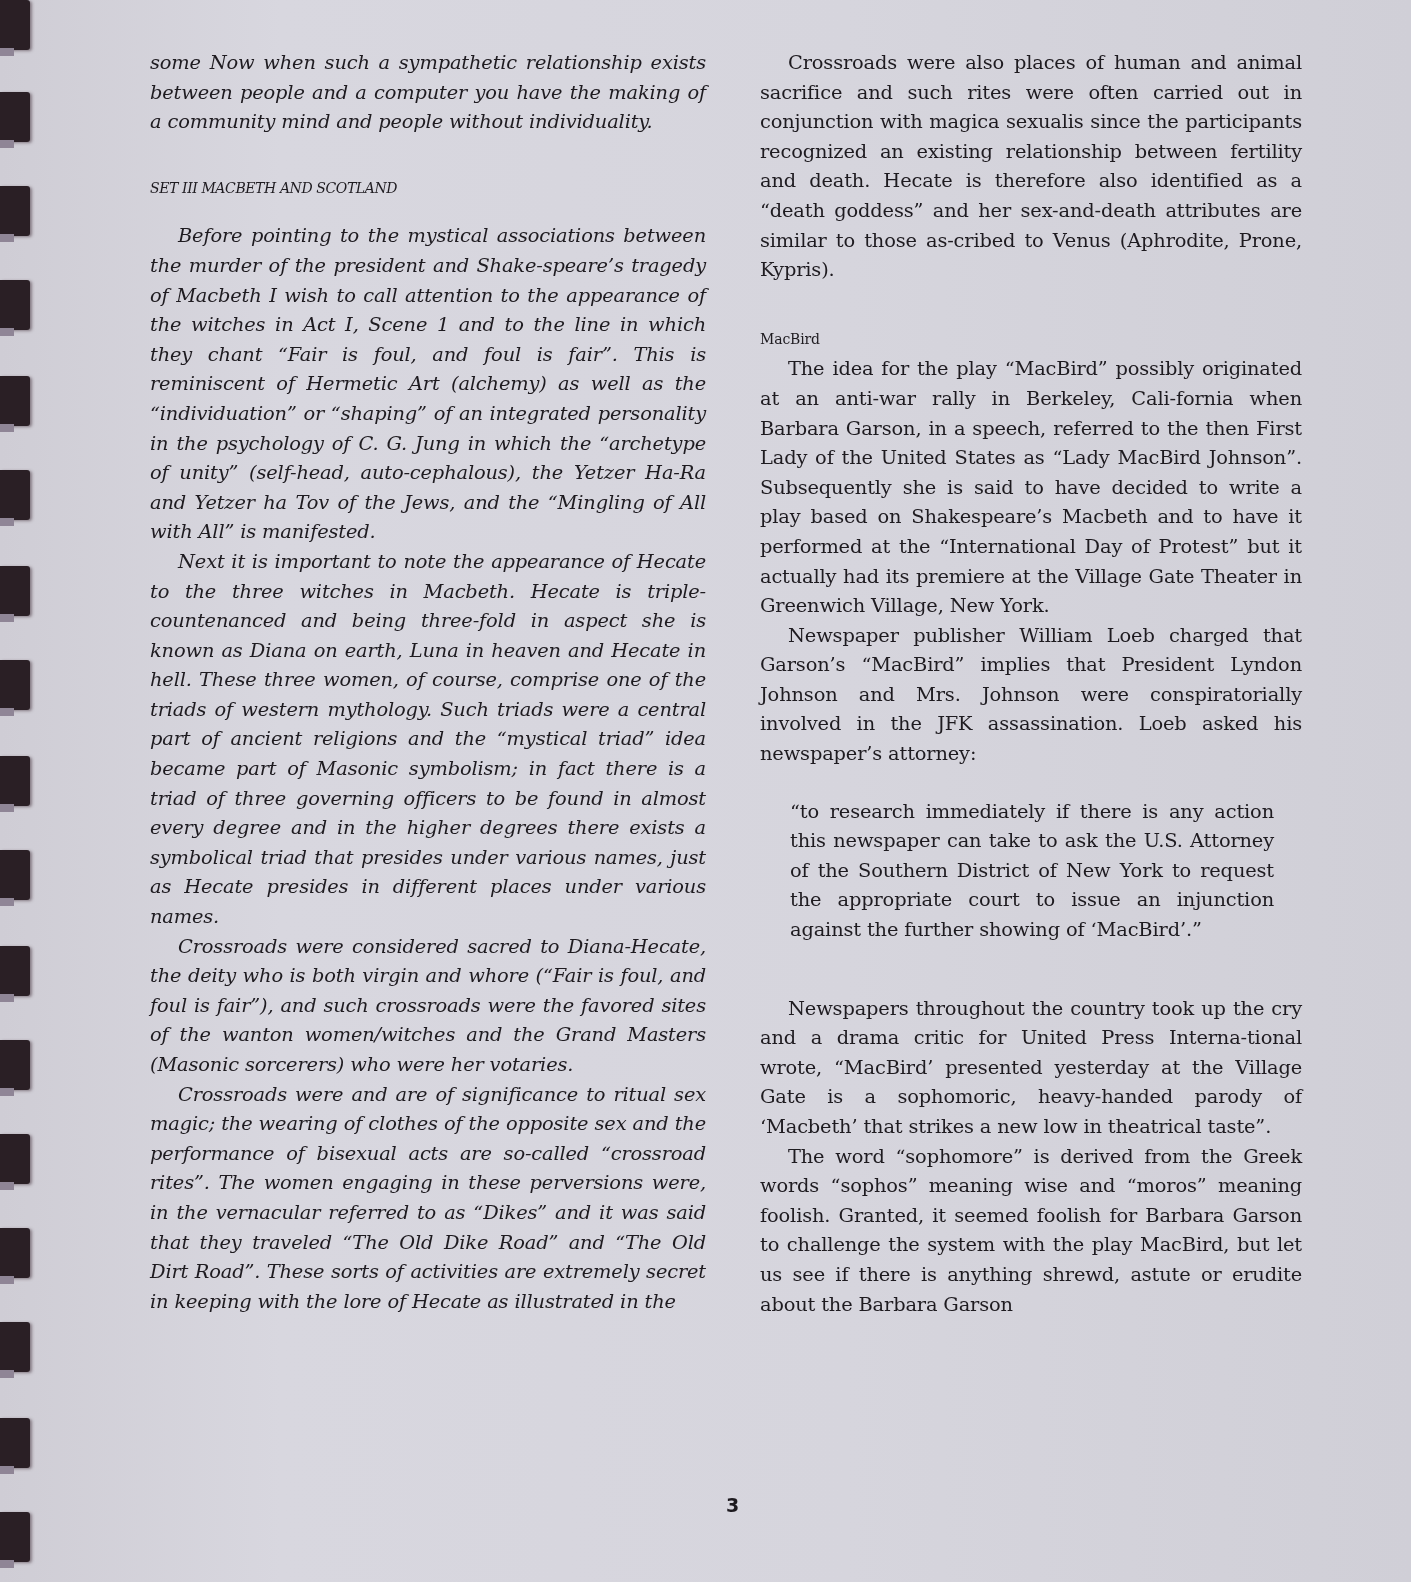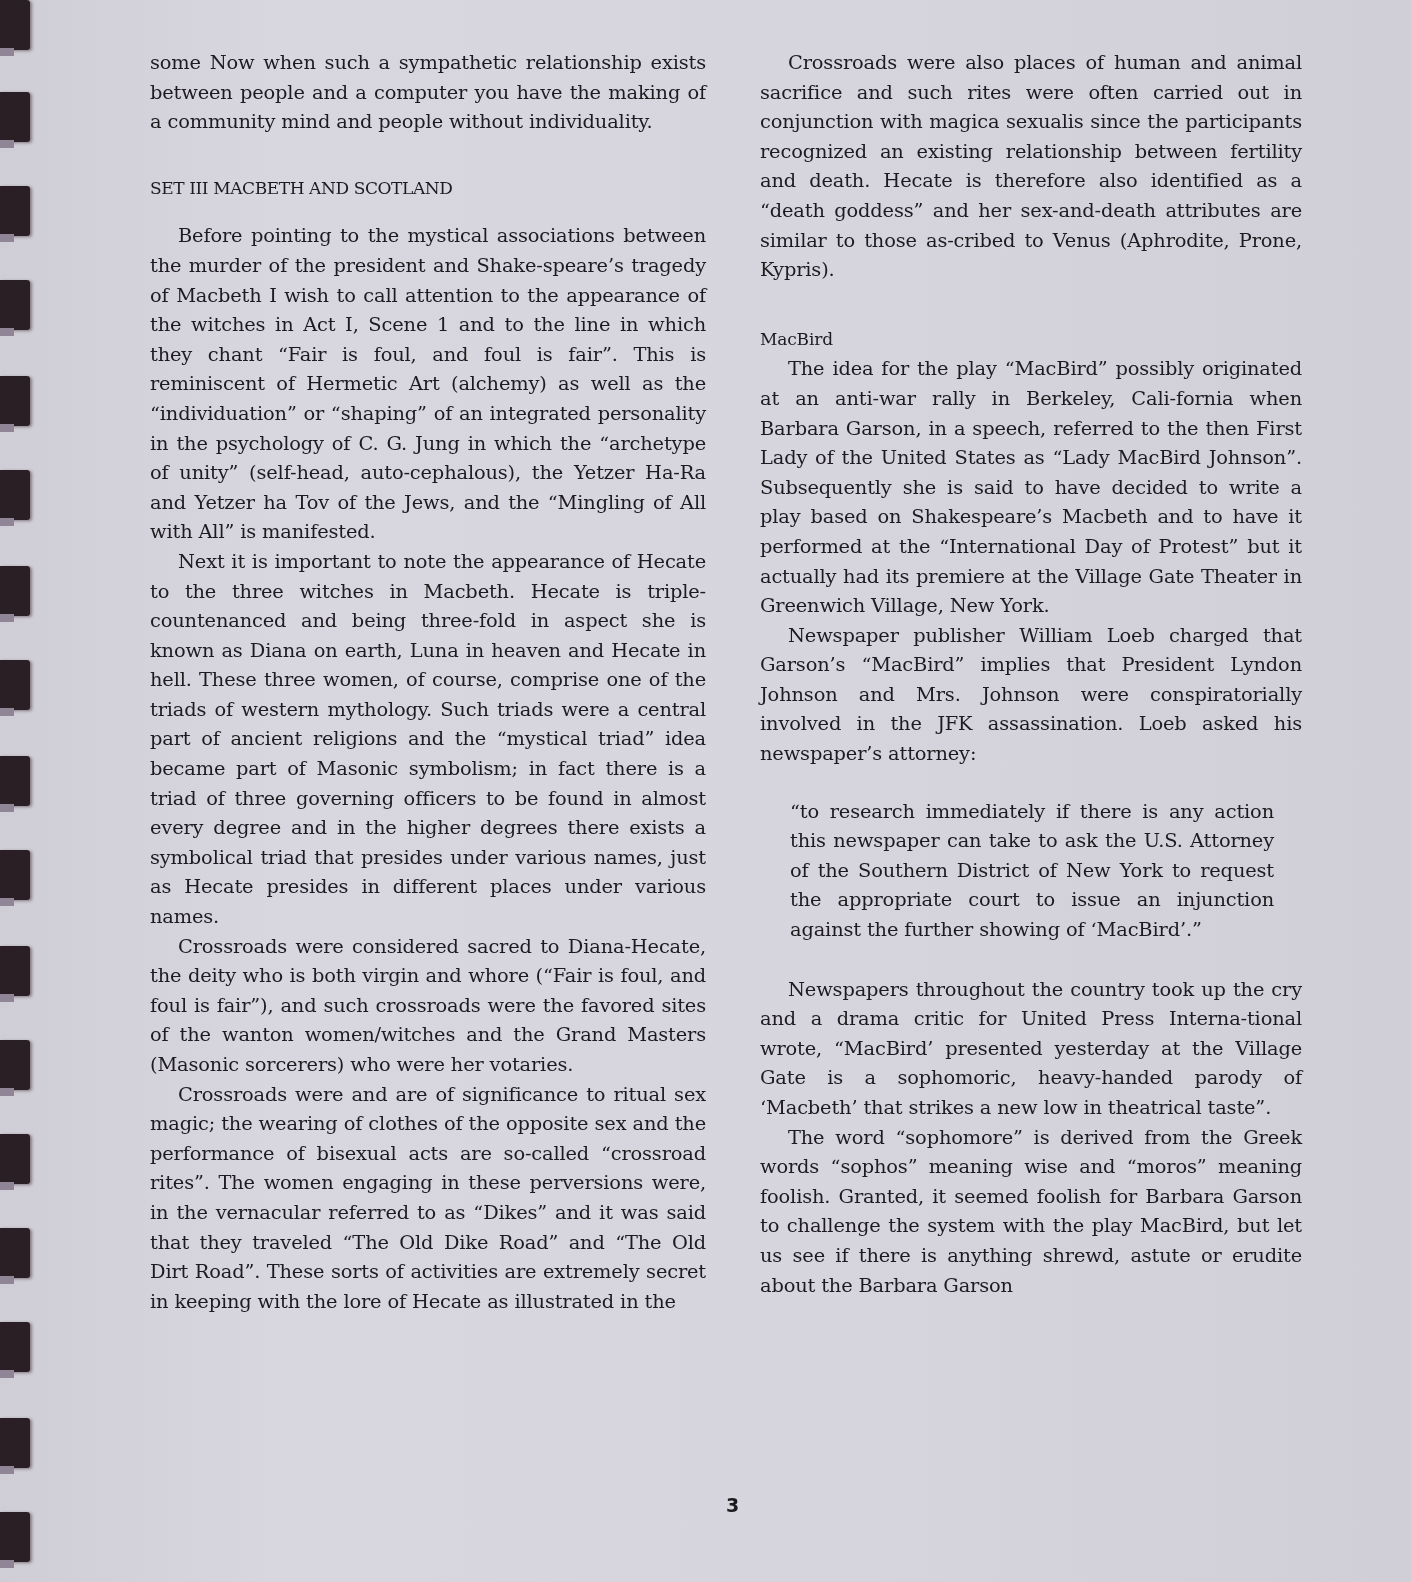--- a/index.html
+++ b/index.html
@@ -46,55 +46,56 @@
       top: 48px;
       font-size: 19.4px;
       line-height: 29.6px;
       text-align: justify;
       letter-spacing: -0.15px;
       word-spacing: 0px;
     }
     .col-left {
       left: 150px;
       width: 556px;
+      font-style: italic;
     }
     .col-right {
       left: 760px;
       width: 542px;
     }
     p {
       margin: 0;
       text-indent: 28px;
     }
     p.noindent {
       text-indent: 0;
     }
     .heading {
       margin: 0;
-      font-size: 17px;
+      font-size: 14px;
       font-weight: normal;
       text-indent: 0;
     }
     .set-heading {
       margin-top: 37px;
       margin-bottom: 18px;
       letter-spacing: -0.4px;
     }
     .macbird-heading {
       margin-top: 40px;
     }
     blockquote {
       margin: 28px 28px 11px 30px;
       text-indent: 0;
     }
     blockquote p {
       text-indent: 0;
     }
     .after-quote {
-      margin-top: 30px;
+      margin-top: 49px;
     }
     .page-number {
       position: absolute;
       left: 726px;
       top: 1494px;
       font-family: "DejaVu Sans", "Liberation Sans", sans-serif;
       font-weight: bold;
       font-size: 19px;
       color: #1d1a1f;
     }

